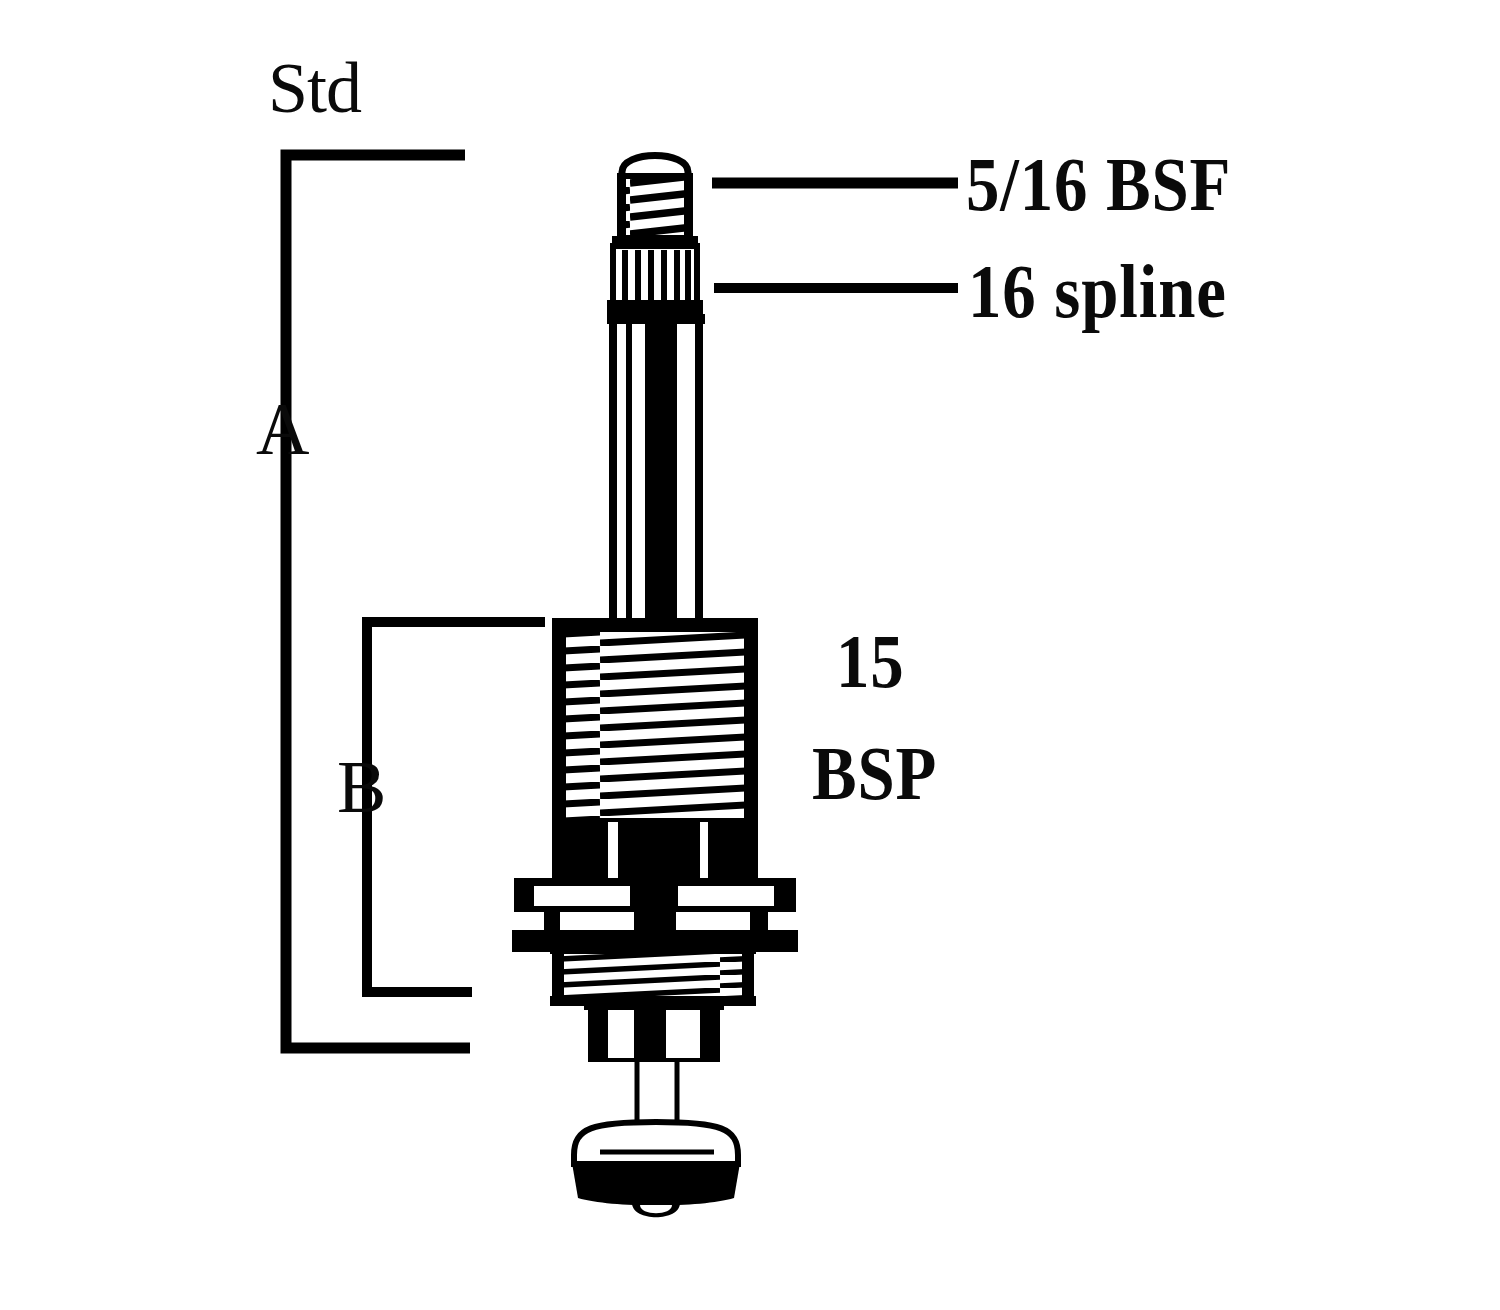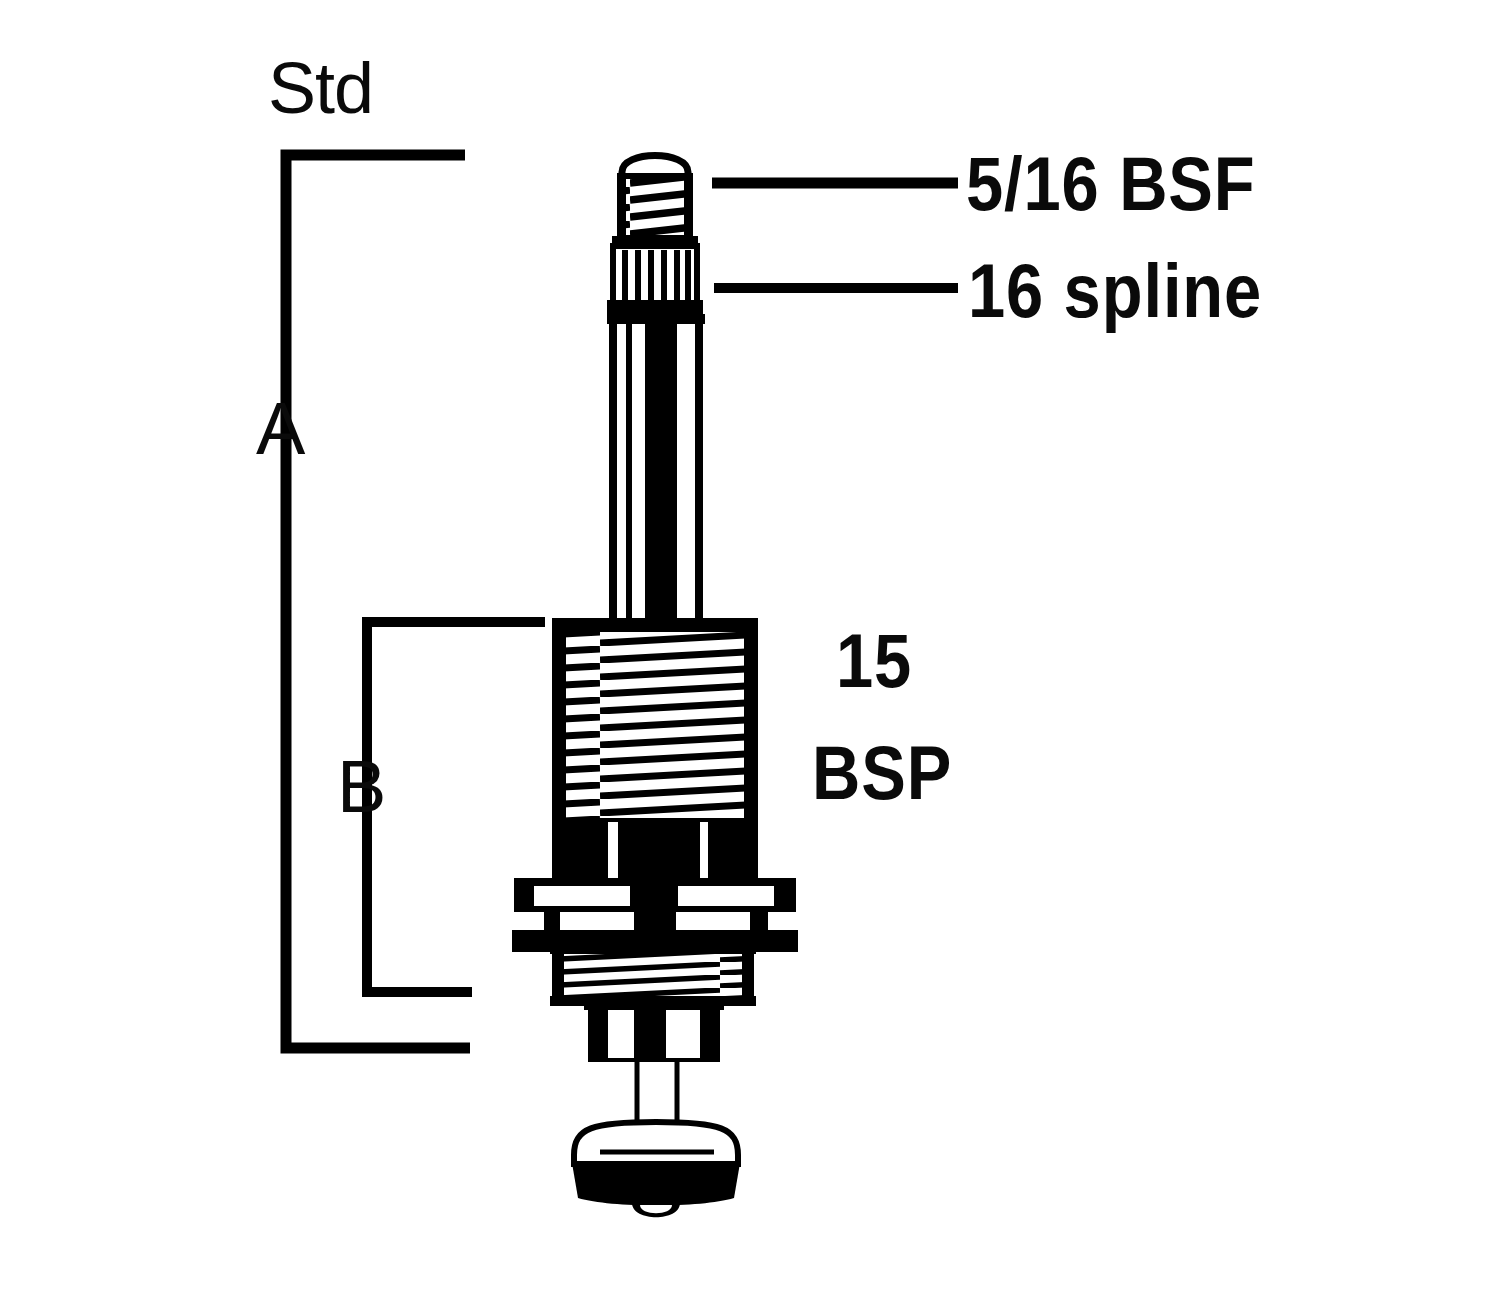--- a/index.html
+++ b/index.html
@@ -7,21 +7,21 @@
     margin: 0;
     padding: 0;
     background: #ffffff;
   }
   #page {
     position: relative;
     width: 1262px;
     height: 1310px;
     background: #ffffff;
     overflow: hidden;
-    font-family: Liberation Sans, sans-serif;
+    font-family: Liberation Serif, serif;
     color: #000000;
   }
   svg.drawing {
     position: absolute;
     left: 0;
     top: 0;
     width: 1500px;
     height: 1310px;
     display: block;
   }

